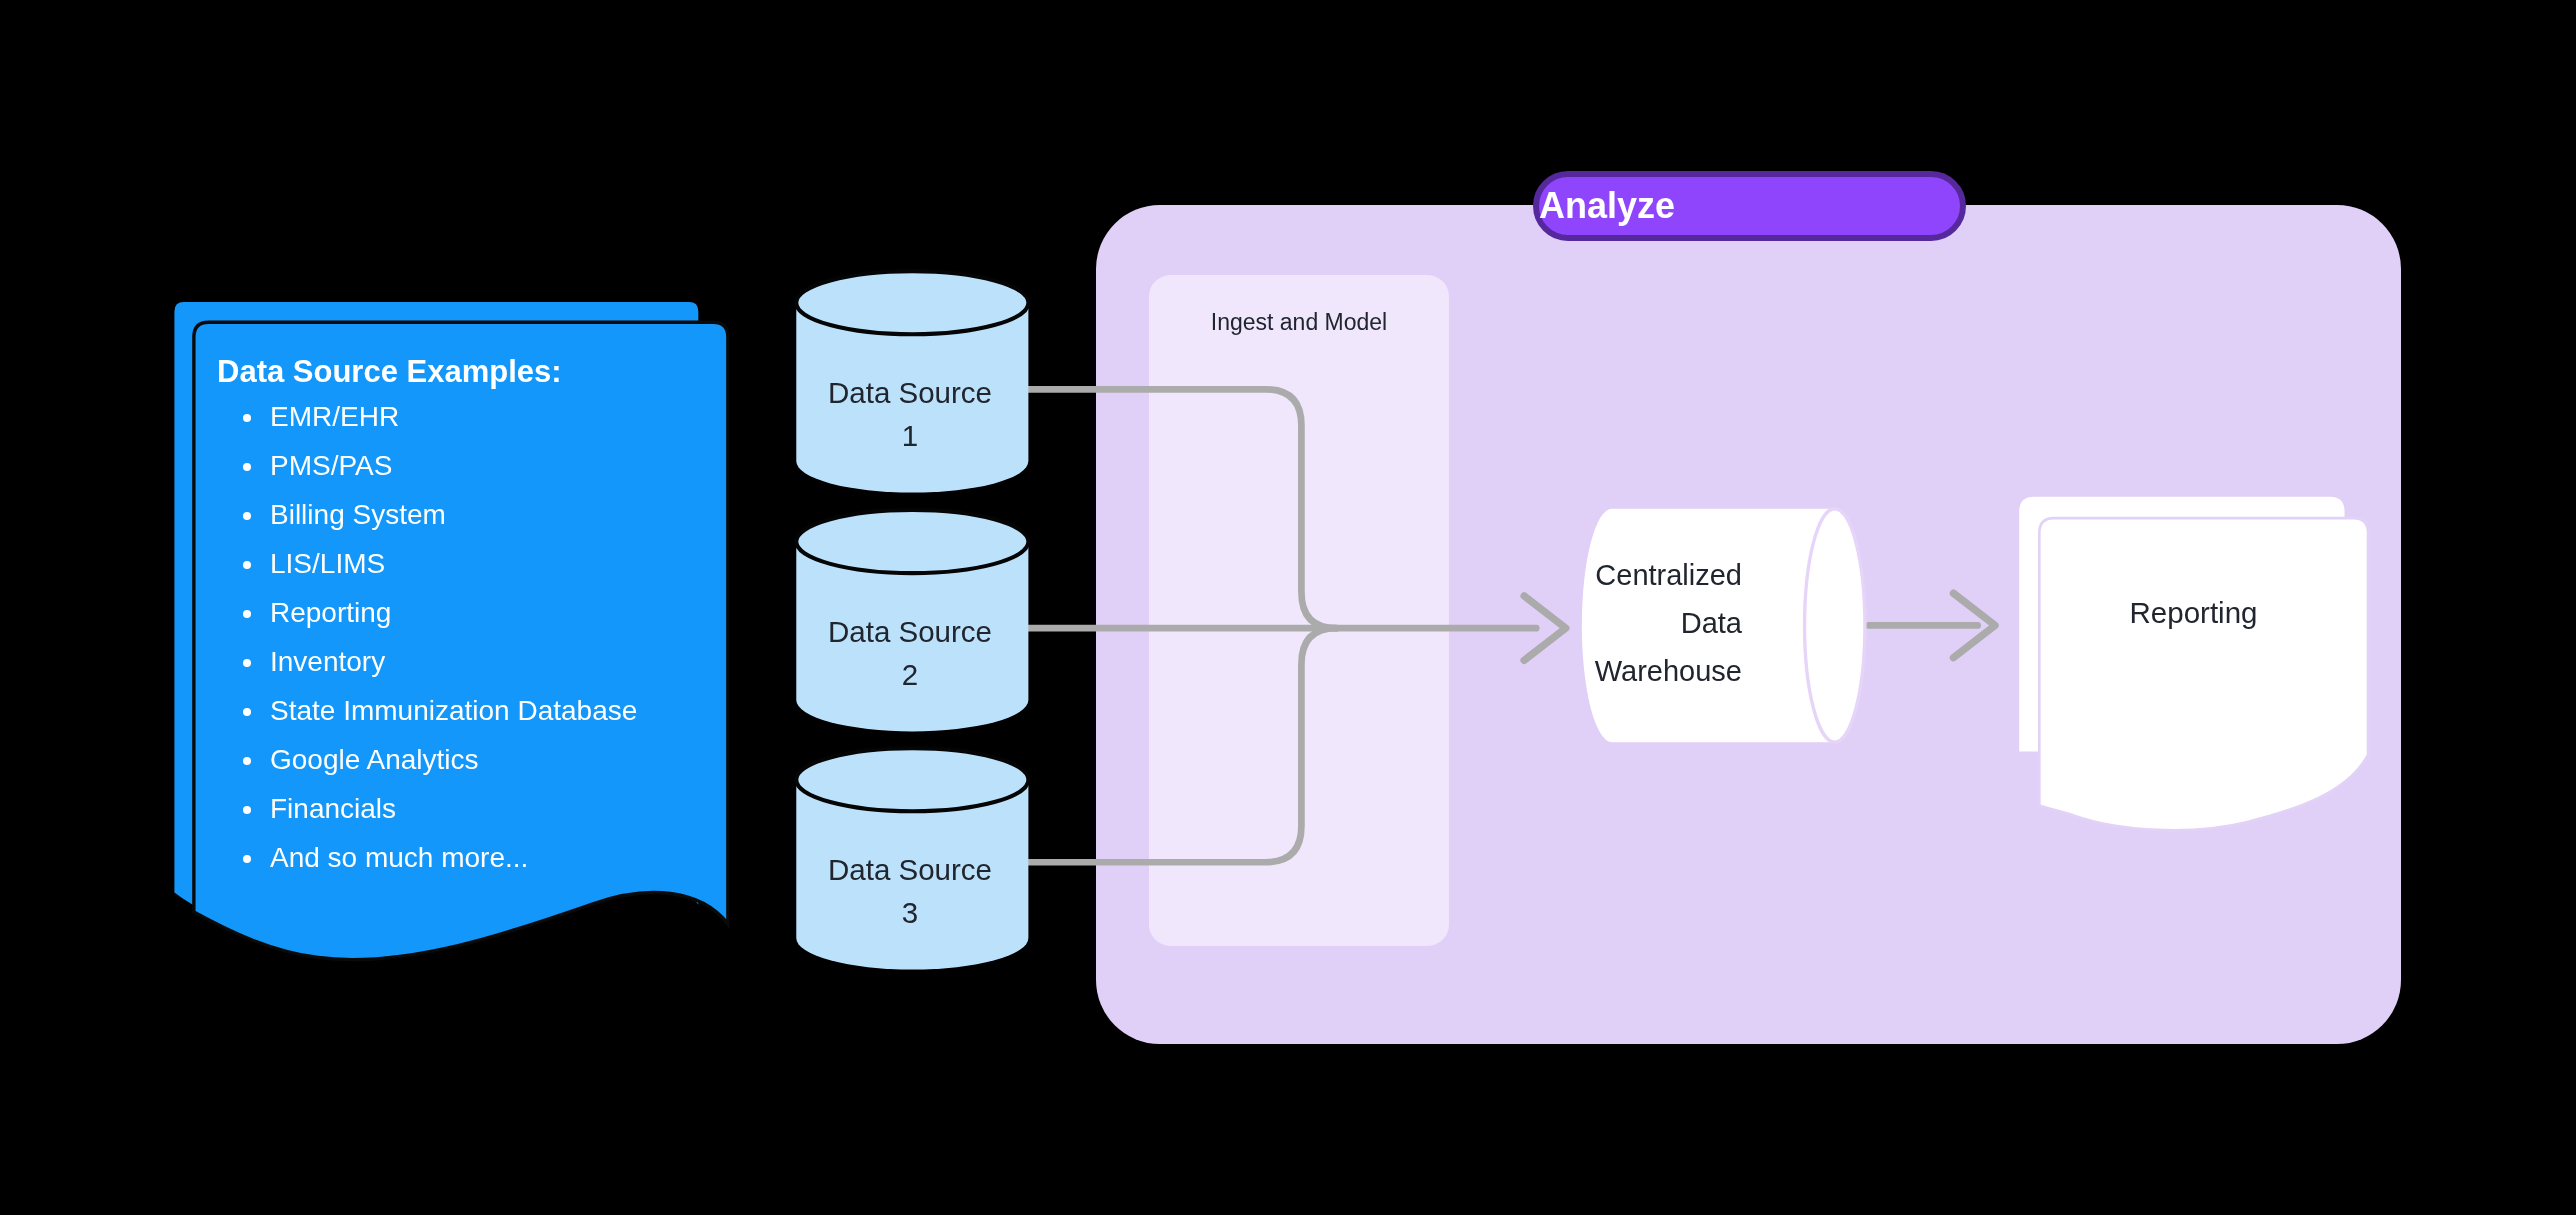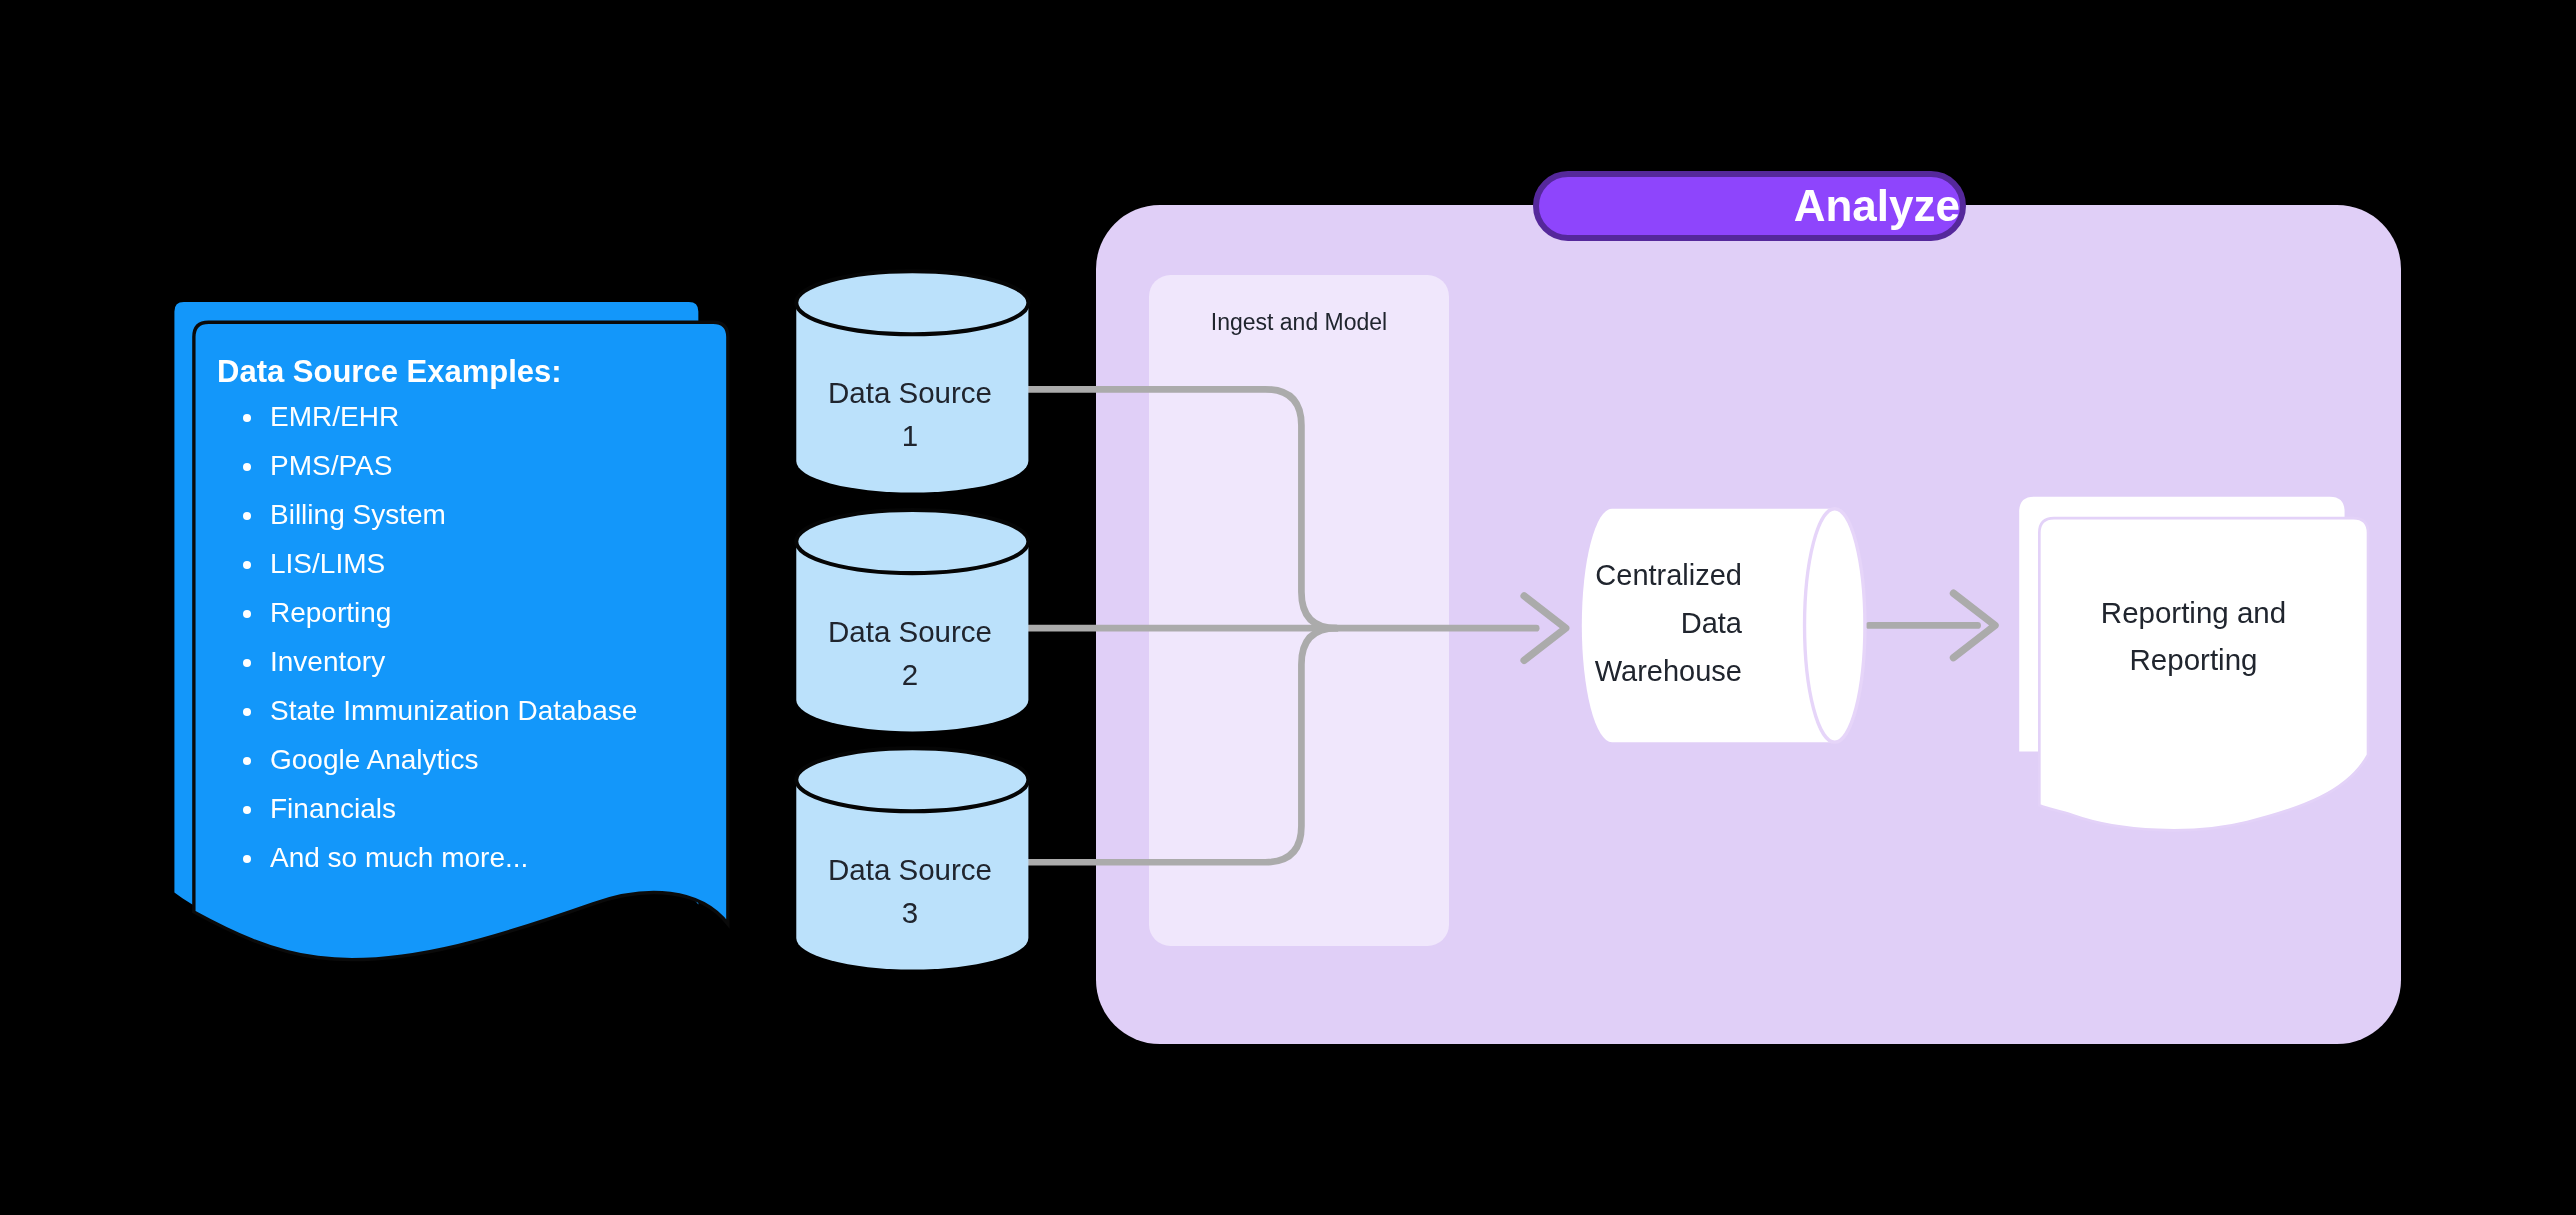--- a/index.html
+++ b/index.html
@@ -9,22 +9,22 @@
   
   #analyze-container{left:1096px;top:205px;width:1305px;height:839px;border-radius:64px;
                      background:var(--container-lavender,#E0CFF7);}
   #ingest-panel{left:1149px;top:275px;width:300px;height:671px;border-radius:21.5px;
                 background:var(--panel-lavender,#F0E7FC);}
   #ingest-label{left:1149px;top:303px;width:300px;text-align:center;
                 font-size:23px;line-height:38px;color:var(--text-dark,#20252E);}
   
   #analyze-badge{left:1533px;top:171px;width:433px;height:70px;box-sizing:border-box;
                  background:var(--badge-fill,#8E45FC);border:6.7px solid var(--badge-border,#55289B);
-                 border-radius:36px;display:flex;align-items:center;justify-content:flex-end;
-                 color:var(--text-white,#fff);font-size:44px;font-weight:bold;}
+                 border-radius:36px;display:flex;align-items:center;justify-content:flex-start;
+                 color:var(--text-white,#fff);font-size:36px;font-weight:bold;}
   
   #decor{left:0;top:0;pointer-events:none;}
   
   #card-title{left:217px;top:354px;font-size:31px;font-weight:bold;color:var(--text-white,#fff);}
   #card-list{left:226px;top:392px;margin:0;padding-left:40px;list-style:disc;
              color:var(--text-white,#fff);}
   #card-list li{font-size:28px;line-height:49px;padding-left:4px;}
   #card-list li.italic{}
   
   .cyl-label{left:796px;width:228px;text-align:center;color:var(--text-dark,#20252E);
@@ -118,21 +118,20 @@
 
   <div class="abs" id="ingest-label">Ingest and Model</div>
 
   <div class="abs" id="warehouse-label">
     <div>Centralized</div>
     <div>Data</div>
     <div>Warehouse</div>
   </div>
 
   <div class="abs" id="report-label">
-    <div>Reporting and</div>
     <div>Reporting</div>
   </div>
 
   <div class="abs" id="analyze-badge">
     <span>Analyze</span>
   </div>
 
 </div>
 
 

